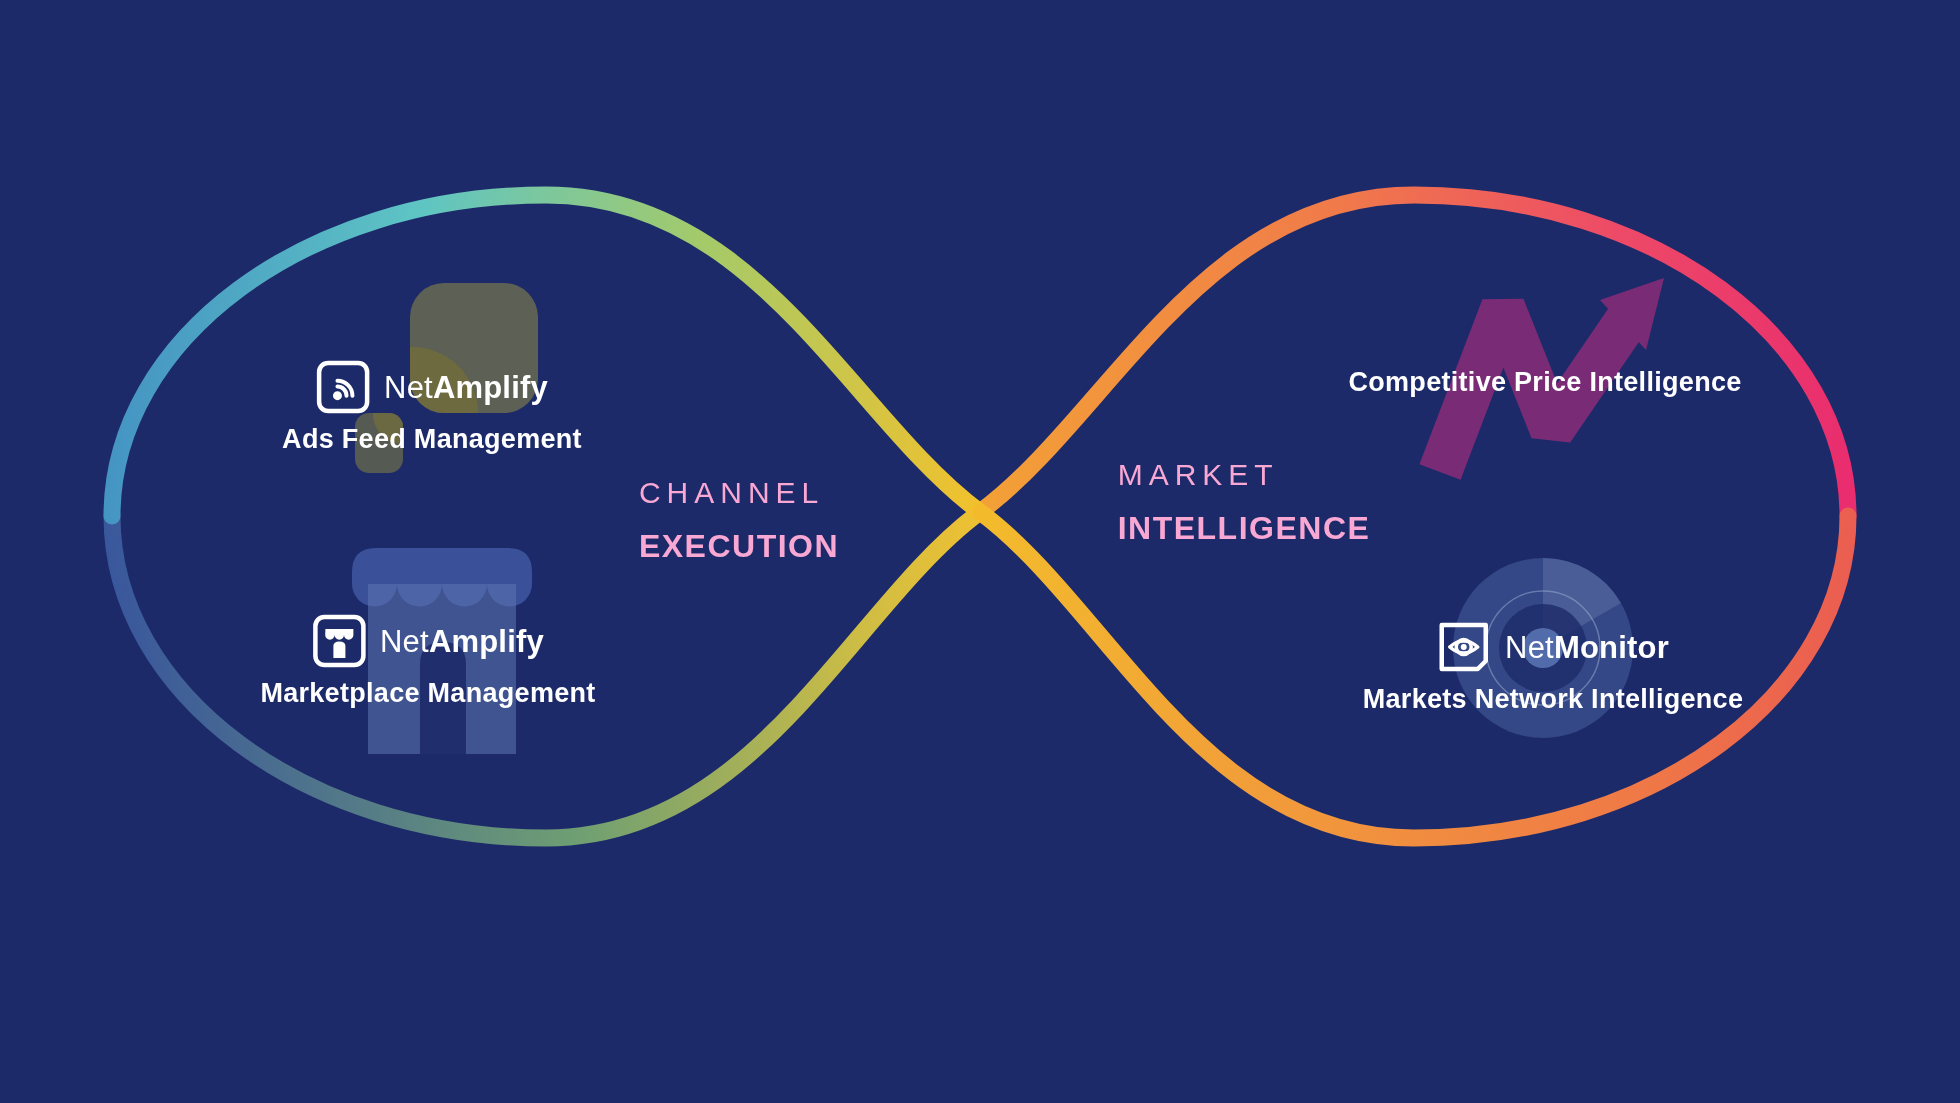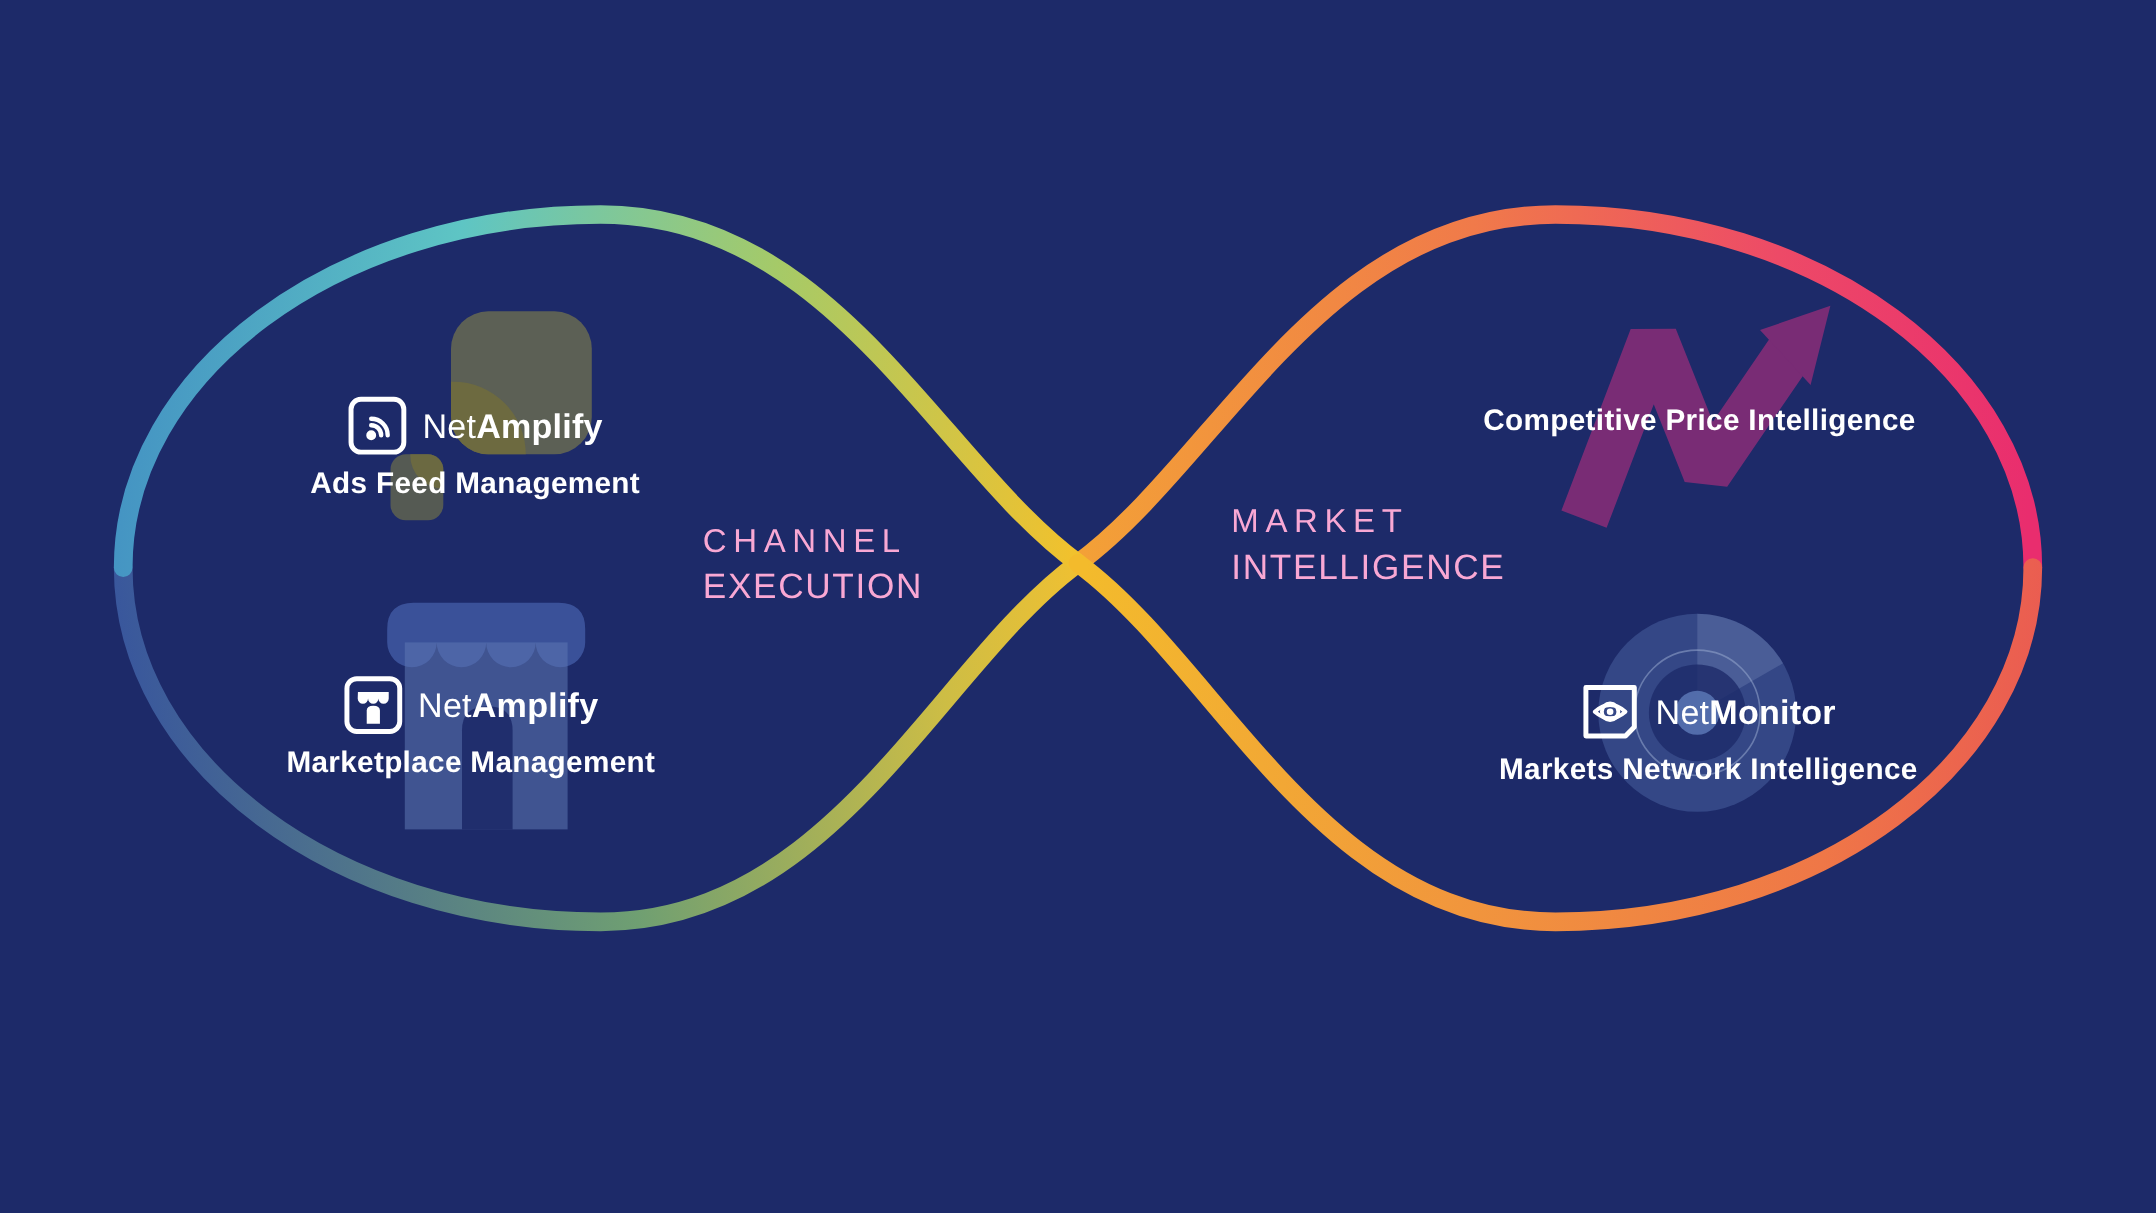--- a/index.html
+++ b/index.html
@@ -32,21 +32,21 @@
 
   .loop-label{
     position:absolute;
     transform:translateX(-50%);
     text-align:left;color:#f9a8d4;
   }
   .loop-label .line1{
     font-size:30px;font-weight:400;letter-spacing:6px;line-height:1;
   }
   .loop-label .line2{
-    font-size:32px;font-weight:400;letter-spacing:1.5px;line-height:1;margin-top:9px;
+    font-size:32px;font-weight:700;letter-spacing:1.5px;line-height:1;margin-top:22px;
   }
 </style>
 </head>
 <body>
 
 <div class="canvas">
 
   <svg class="loop-svg" viewBox="0 0 1960 1103" xmlns="http://www.w3.org/2000/svg">
     <defs>
       <linearGradient id="gLT" gradientUnits="userSpaceOnUse" x1="112" y1="360" x2="980" y2="460">

